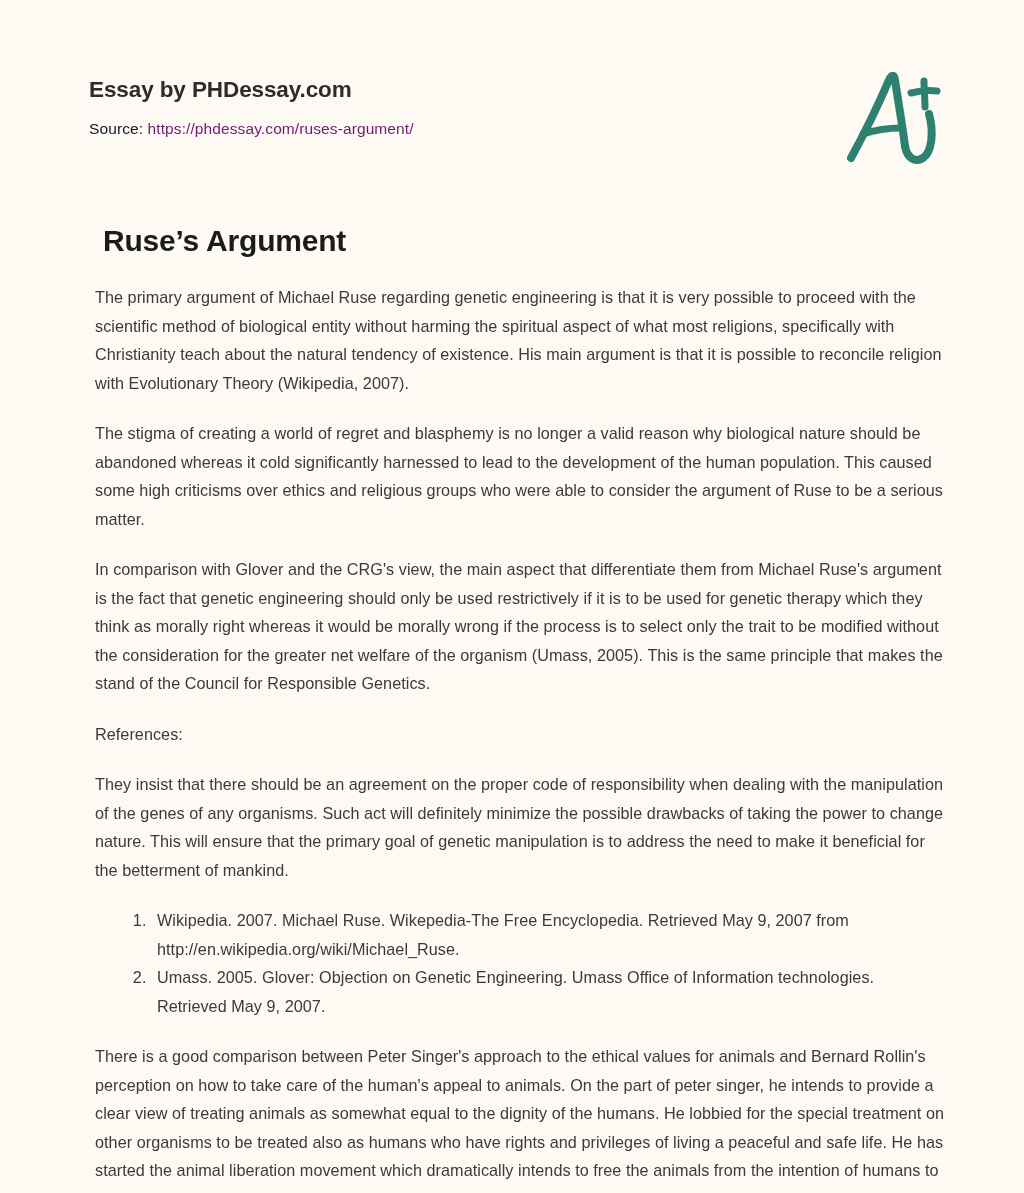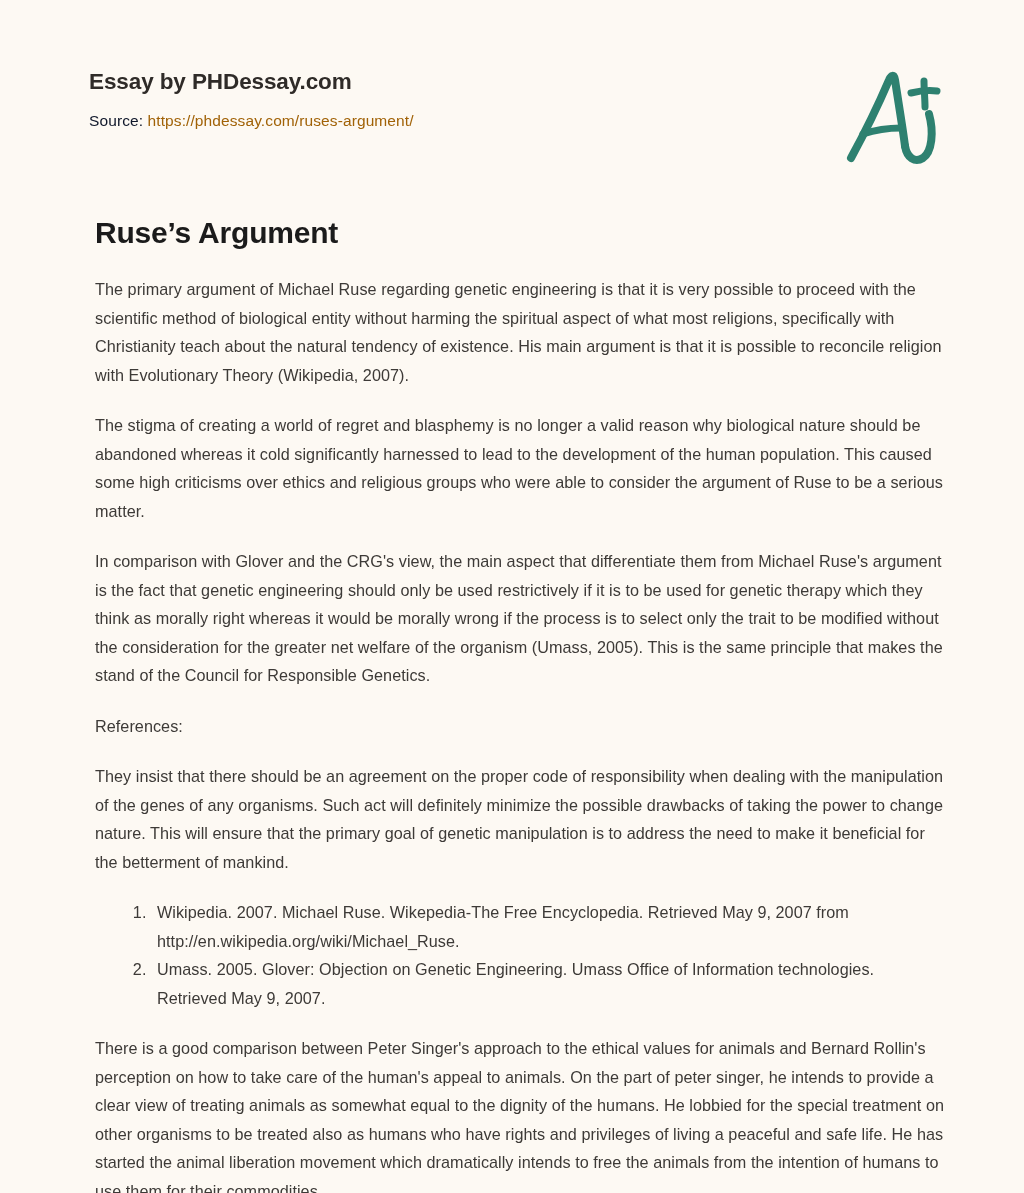--- a/index.html
+++ b/index.html
@@ -20,21 +20,21 @@
     width: 1024px;
     height: 1193px;
     background: #fdf9f3;
     position: relative;
     box-sizing: border-box;
   }
 
   
   .site-header {
     position: absolute;
-    top: 0;
+    top: 8px;
     left: 0;
     width: 1024px;
     height: 190px;
     box-sizing: border-box;
     padding: 68px 80px 0 89px;
   }
 
   .brand-block {
     display: block;
   }
@@ -55,21 +55,21 @@
     color: #8d8a86;
     letter-spacing: 0.1px;
     white-space: nowrap;
   }
 
   .source-label {
     color: #0f172a;
   }
 
   .source-url {
-    color: #a16207;
+    color: #701a75;
     text-decoration: none;
   }
 
   
   .logo {
     position: absolute;
     top: 62px;
     right: 75px;
     width: 110px;
     height: 110px;
@@ -88,21 +88,21 @@
     width: 1024px;
     padding: 0 78px 0 95px;
     box-sizing: border-box;
   }
 
   .article-title {
     font-size: 30px;
     font-weight: bold;
     color: #1b1b1b;
     letter-spacing: -0.2px;
-    margin: 0;
+    margin: 8px;
     padding-top: 25px;
     line-height: 1.2;
   }
 
   .article-body {
     margin-top: 24px;
   }
 
   .article-body p {
     margin: 0 0 22px 0;

